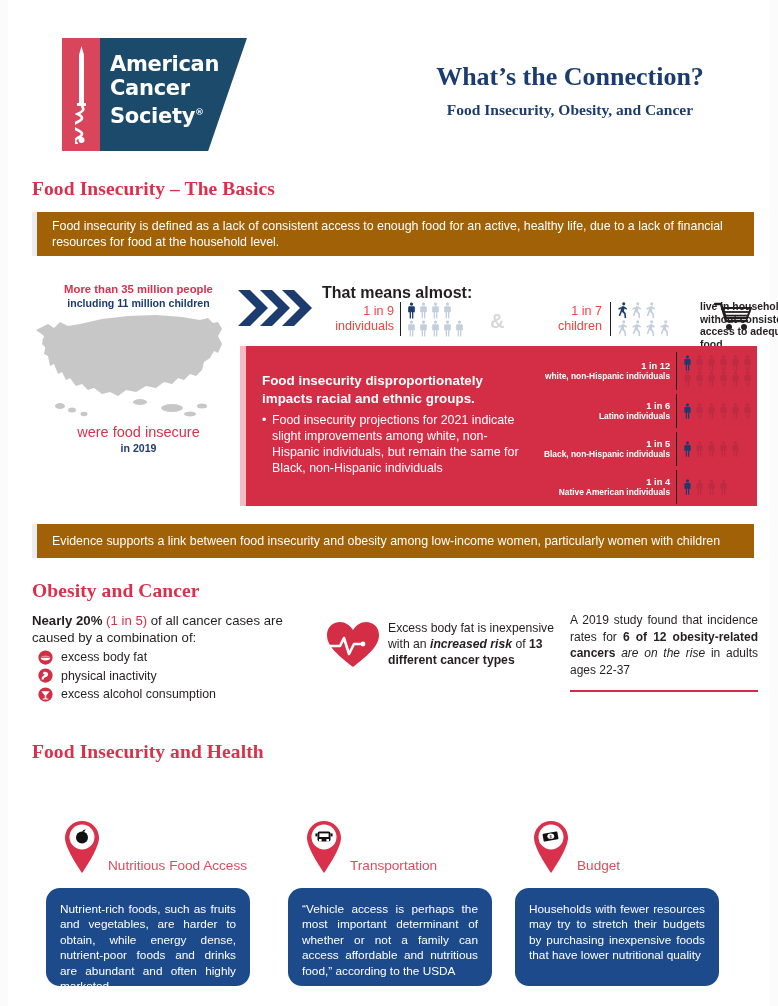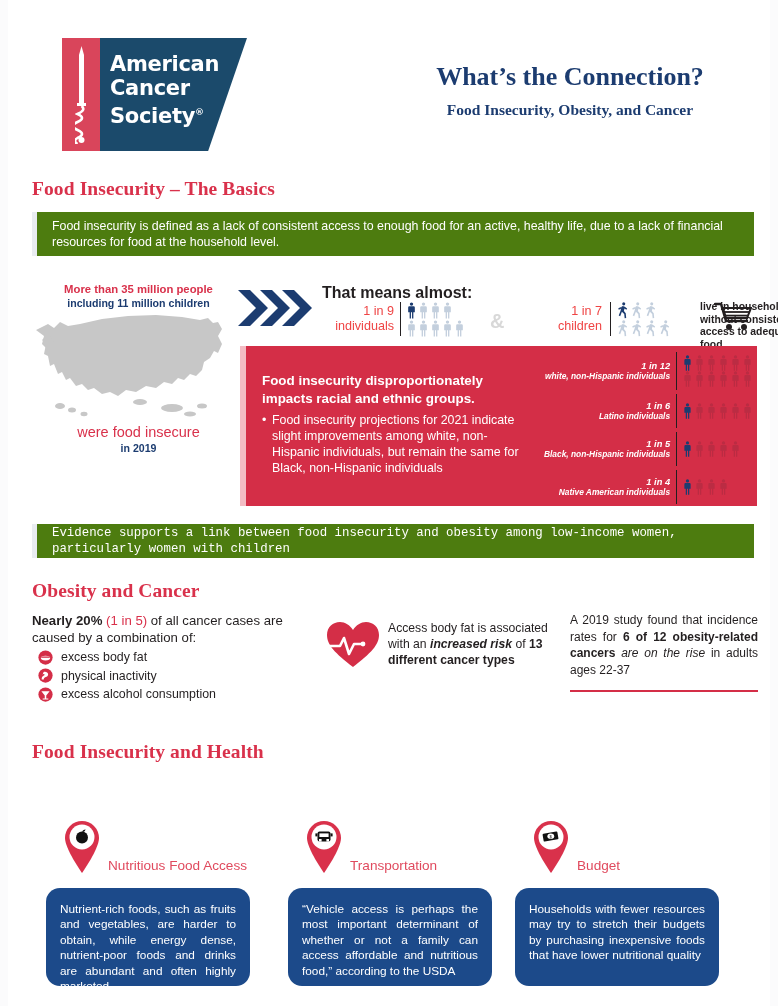--- a/index.html
+++ b/index.html
@@ -30,21 +30,21 @@
   .title{position:absolute;left:378px;top:62px;width:384px;text-align:center;
     font-family:"Liberation Serif", serif;font-weight:bold;font-size:26px;color:#1c3c70;}
   .subtitle{position:absolute;left:378px;top:101px;width:384px;text-align:center;
     font-family:"Liberation Serif", serif;font-weight:bold;font-size:15.5px;color:#1c3c70;}
 
   
   .sec-head{position:absolute;font-family:"Liberation Serif", serif;font-weight:bold;
     font-size:19.5px;color:#d9314b;letter-spacing:0.1px;}
 
   
-  .banner{position:absolute;background:#4d7c0f;color:#ffffff;
+  .banner{position:absolute;background:#a16207;color:#ffffff;
     font-size:12.4px;line-height:16px;box-sizing:border-box;}
   .banner .accent{position:absolute;left:0;top:0;bottom:0;width:5px;background:#e9ecf1;}
   .banner .btxt{position:absolute;left:20px;right:14px;top:50%;transform:translateY(-50%);}
 
   
   .map-top{position:absolute;left:32px;top:283px;width:213px;text-align:center;}
   .map-top .l1{font-size:11.3px;font-weight:bold;color:#d9314b;}
   .map-top .l2{font-size:10.6px;font-weight:bold;color:#1c3c70;margin-top:2px;}
   .usmap{position:absolute;left:32px;top:310px;width:213px;height:118px;}
   .map-bot{position:absolute;left:32px;top:424px;width:213px;text-align:center;}
@@ -65,21 +65,21 @@
   
   .redpanel{position:absolute;left:240px;top:346px;width:517px;height:160px;background:#d42e47;}
   .redpanel .racc{position:absolute;left:0;top:0;bottom:0;width:6px;background:#f3bcc4;}
   .rp-title{position:absolute;left:22px;top:26px;width:255px;color:#ffffff;
     font-size:13.4px;font-weight:bold;line-height:17.5px;}
   .rp-bullet{position:absolute;left:22px;top:66px;width:262px;color:#ffffff;
     font-size:12.4px;line-height:16px;}
   .rp-bullet .dot{position:absolute;left:0;top:0;}
   .rp-bullet .btx{display:block;padding-left:10px;}
   .ratios{position:absolute;left:300px;top:6px;width:215px;height:152px;}
-  .ratio{position:absolute;width:215px;display:flex;align-items:center;font-style:italic;}
+  .ratio{position:absolute;width:215px;display:flex;align-items:center;}
   .ratio .rtext{width:132px;text-align:right;color:#ffffff;padding-right:6px;}
   .ratio .rtext .a{display:block;font-size:9.3px;font-weight:bold;}
   .ratio .rtext .b{display:block;font-size:8.4px;font-weight:bold;}
   .ratio .rbar{width:1px;background:#231f20;margin-right:5px;}
   .ratio .ricons{display:flex;flex-wrap:wrap;width:74px;}
 
   
   .ob-lead{position:absolute;left:32px;top:612px;width:262px;font-size:13.2px;line-height:17px;}
   .ob-lead b{font-weight:bold;}
   .ob-lead .red{color:#d9314b;font-weight:normal;}
@@ -380,21 +380,21 @@
               <path d="M5 0.5 a2.2 2.2 0 1 1 0 4.4 a2.2 2.2 0 1 1 0 -4.4 Z M2.2 5.6 h5.6 a1.5 1.5 0 0 1 1.5 1.5 v6.2 h-1.9 v8.2 h-1.7 v-8.2 h-1.4 v8.2 h-1.7 v-8.2 h-1.9 v-6.2 a1.5 1.5 0 0 1 1.5 -1.5 Z" fill="#bb2c43"></path>
             </svg>
             <svg viewBox="0 0 10 22" width="11" height="16" style="margin-right: 1px;">
               <path d="M5 0.5 a2.2 2.2 0 1 1 0 4.4 a2.2 2.2 0 1 1 0 -4.4 Z M2.2 5.6 h5.6 a1.5 1.5 0 0 1 1.5 1.5 v6.2 h-1.9 v8.2 h-1.7 v-8.2 h-1.4 v8.2 h-1.7 v-8.2 h-1.9 v-6.2 a1.5 1.5 0 0 1 1.5 -1.5 Z" fill="#bb2c43"></path>
             </svg>
           </div>
         </div>
       </div>
   </div>
 
-  <div class="banner" style="left:32px;top:524px;width:722px;height:34px;font-family:Liberation Mono, monospace;">
+  <div class="banner" style="left:32px;top:524px;width:722px;height:34px;">
     <div class="accent"></div>
     <div class="btxt">Evidence supports a link between food insecurity and obesity among low-income women, particularly women with children</div>
   </div>
 
   <div class="sec-head" style="left:32px;top:580px;">Obesity and Cancer</div>
 
   <div class="ob-lead">
     <b>Nearly 20%</b>
     <span class="red">(1 in 5)</span>
     <span>of all cancer cases are caused by a combination of:</span>
@@ -424,21 +424,21 @@
         <span class="lbl">excess alcohol consumption</span>
       </div>
     </div>
 
   <svg class="heart" viewBox="0 0 56 50">
     <path d="M28 47 C10 33 2 25 2 15 C2 7 8 2 15 2 C20 2 25 5 28 10 C31 5 36 2 41 2 C48 2 54 7 54 15 C54 25 46 33 28 47 Z" fill="#d42e47"></path>
     <polyline points="3,26 15,26 19,18 24,34 29,24 36,24" fill="none" stroke="#ffffff" stroke-width="2.6" stroke-linejoin="round" stroke-linecap="round"></polyline>
     <circle cx="38" cy="24" r="2.4" fill="#ffffff"></circle>
   </svg>
   <div class="heart-txt">
-    <span>Access body fat is associated with an </span><i>increased risk</i><span> of </span><b>13 different cancer types</b>
+    <span>Excess body fat is inexpensive with an </span><i>increased risk</i><span> of </span><b>13 different cancer types</b>
   </div>
 
   <div class="study">
     <span>A 2019 study found that incidence rates for </span><b>6 of 12 obesity-related cancers</b><i> are on the rise</i><span> in adults ages 22-37</span>
   </div>
   <div class="study-rule"></div>
 
   <div class="sec-head" style="left:32px;top:741px;">Food Insecurity and Health</div>
 
   <div id="cards">

